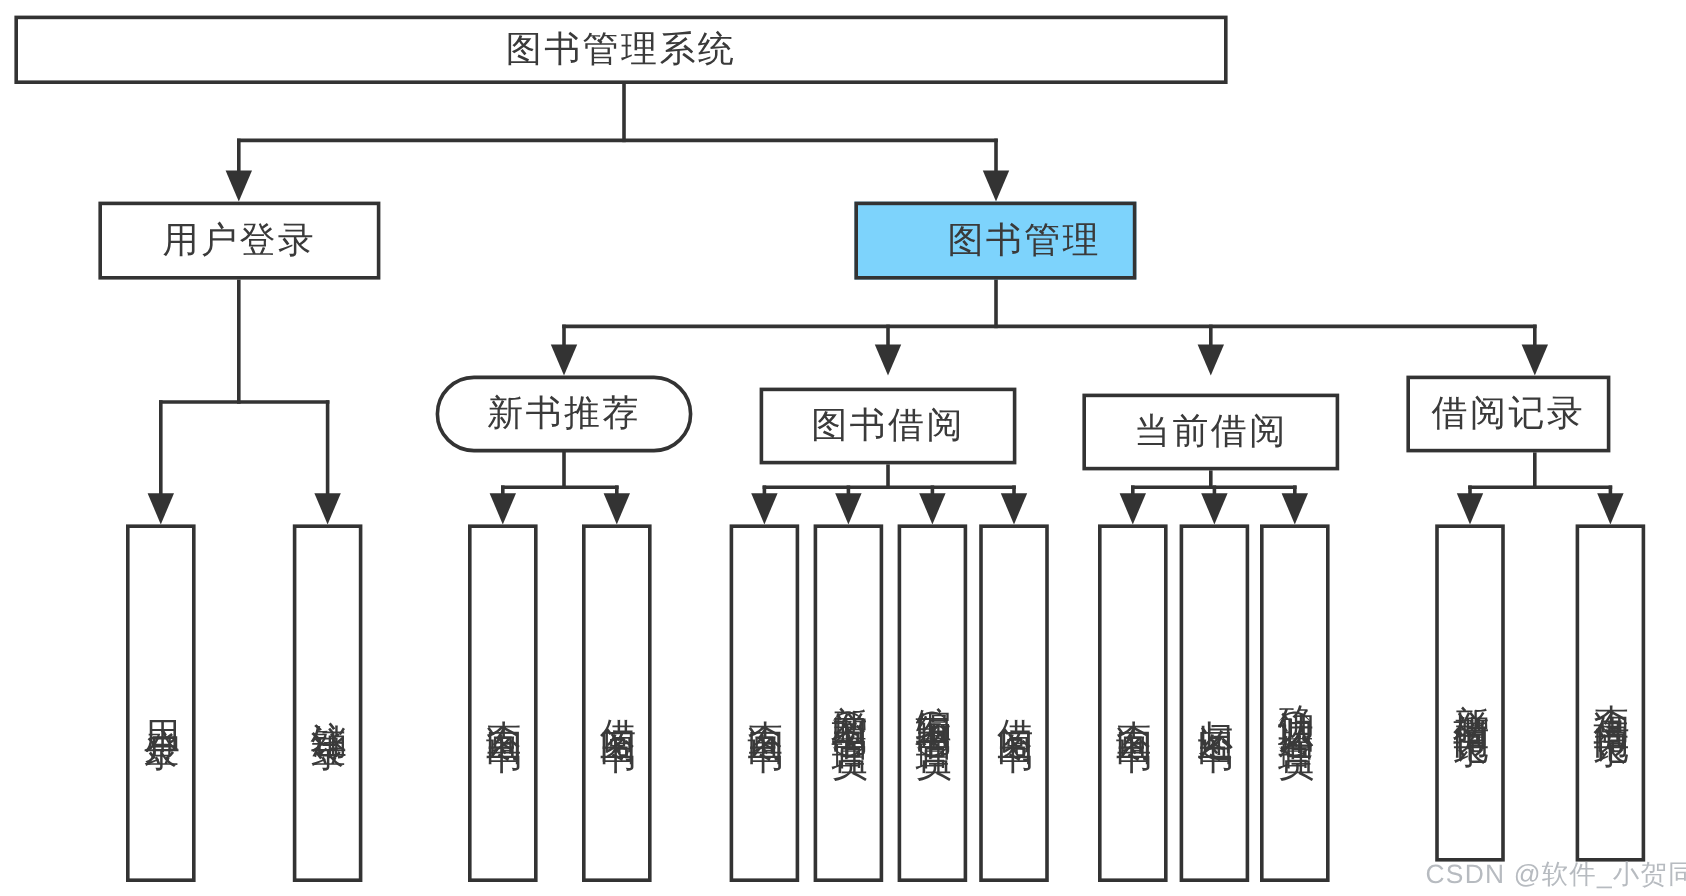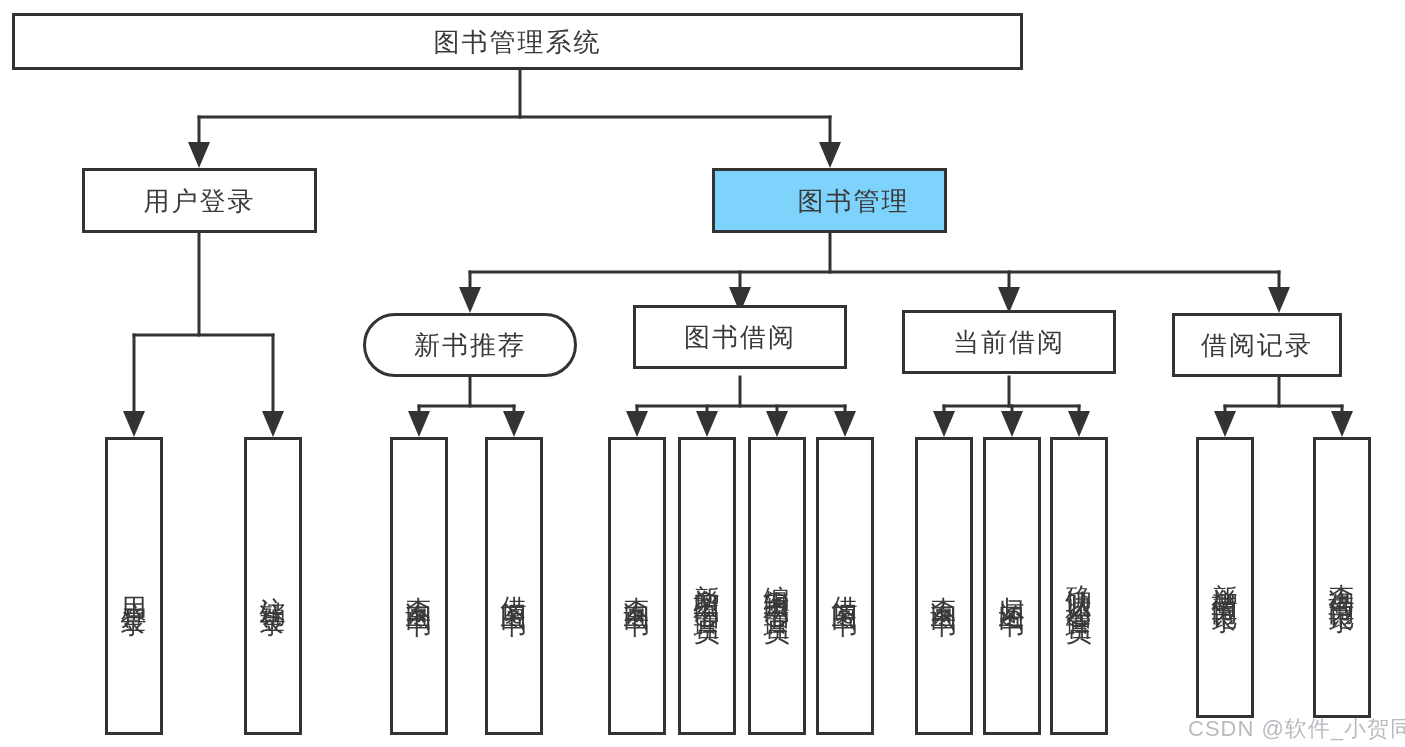--- a/index.html
+++ b/index.html
@@ -24,21 +24,21 @@
   }
   .node {
     position: absolute;
     box-sizing: border-box;
     background: #ffffff;
     border: 3px solid #333333;
     display: flex;
     align-items: center;
     justify-content: center;
     color: #3a3a3a;
-    font-size: 26px;
+    font-size: 30px;
     z-index: 2;
   }
   .node.h span {
     letter-spacing: 2px;
     white-space: nowrap;
     line-height: 1;
   }
   .node.v span {
     writing-mode: vertical-rl;
     text-orientation: mixed;
@@ -134,24 +134,24 @@
       </div>
       <div class="node h" style="left: 82px; top: 168px; width: 235px; height: 65px; border-color: rgb(51, 51, 51); background: rgb(255, 255, 255);">
         <span style="color: rgb(58, 58, 58);">用户登录</span>
       </div>
       <div class="node h" style="left: 712px; top: 168px; width: 235px; height: 65px; border-color: rgb(51, 51, 51); background: #7dd3fc; padding-left: 48px;">
         <span style="color: rgb(58, 58, 58);">图书管理</span>
       </div>
       <div class="node h" style="left: 363px; top: 313px; width: 214px; height: 64px; border-color: rgb(51, 51, 51); background: rgb(255, 255, 255); border-radius: 32px;">
         <span style="color: rgb(58, 58, 58);">新书推荐</span>
       </div>
-      <div class="node h" style="left: 633px; top: 305px; width: 214px; height: 64px; border-color: rgb(51, 51, 51); background: rgb(255, 255, 255);">
+      <div class="node h" style="left: 633px; top: 323px; width: 214px; height: 64px; border-color: rgb(51, 51, 51); background: rgb(255, 255, 255);">
         <span style="color: rgb(58, 58, 58);">图书借阅</span>
       </div>
-      <div class="node h" style="left: 902px; top: 310px; width: 214px; height: 64px; border-color: rgb(51, 51, 51); background: rgb(255, 255, 255);">
+      <div class="node h" style="left: 902px; top: 328px; width: 214px; height: 64px; border-color: rgb(51, 51, 51); background: rgb(255, 255, 255);">
         <span style="color: rgb(58, 58, 58);">当前借阅</span>
       </div>
       <div class="node h" style="left: 1172px; top: 313px; width: 170px; height: 64px; border-color: rgb(51, 51, 51); background: rgb(255, 255, 255);">
         <span style="color: rgb(58, 58, 58);">借阅记录</span>
       </div>
       <div class="node v" style="left: 105px; top: 437px; width: 58px; height: 298px; border-color: rgb(51, 51, 51); background: rgb(255, 255, 255);">
         <span style="color: rgb(58, 58, 58);">用户登录</span>
       </div>
       <div class="node v" style="left: 244px; top: 437px; width: 58px; height: 298px; border-color: rgb(51, 51, 51); background: rgb(255, 255, 255);">
         <span style="color: rgb(58, 58, 58);">注销登录</span>

